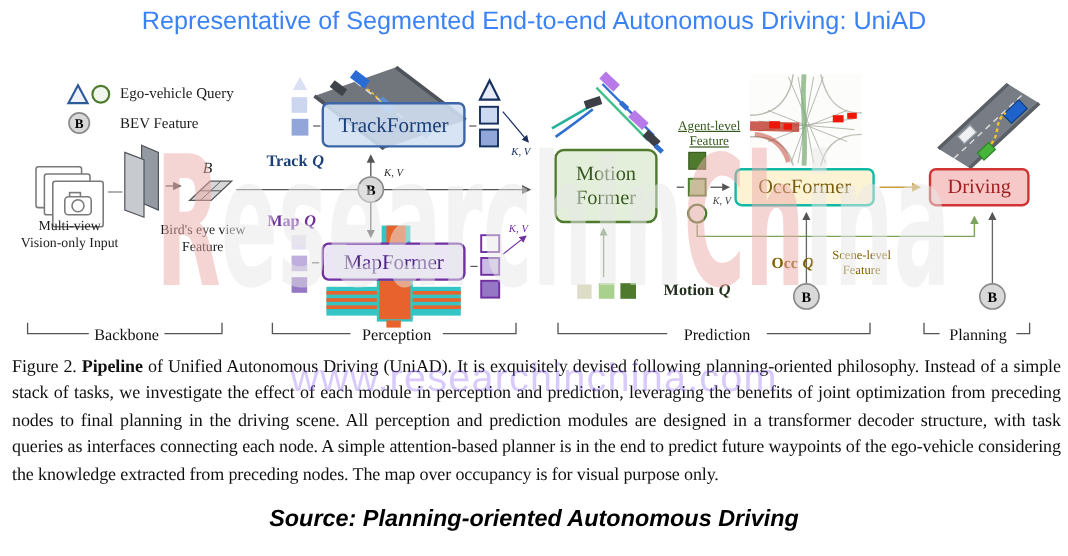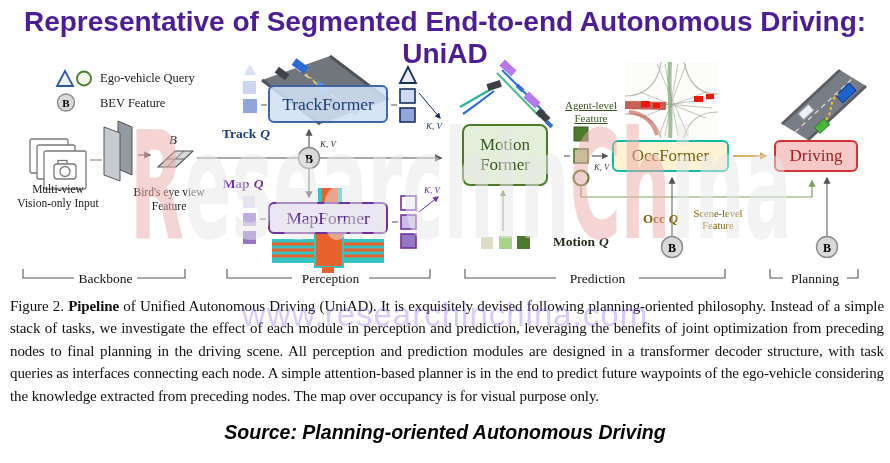--- a/index.html
+++ b/index.html
@@ -1,20 +1,20 @@
 <!DOCTYPE html>
 <html><head>
 <meta charset="utf-8">
 <style>
   html,body{margin:0;padding:0;background:#fff;}
   .page{position:relative;width:890px;height:463px;background:#fff;overflow:hidden;
         font-family:"Liberation Serif",serif;}
   .abs{position:absolute;}
   .title{top:6px;left:0;width:100%;text-align:center;
-         font-family:"Liberation Sans",sans-serif;font-weight:bold;font-size:28px;color:#4c1d95;}
+         font-family:"Liberation Sans",sans-serif;font-weight:normal;font-size:21px;color:#3b82f6;}
   .art{position:absolute;left:0;top:0;z-index:1;}
   .lbl{position:absolute;z-index:2;color:#1b1b1b;}
   .legend-txt{font-size:12.5px;}
   .small-cap{font-size:11.5px;line-height:13.5px;text-align:center;}
   .box{position:absolute;display:flex;align-items:center;justify-content:center;
        z-index:2;box-sizing:border-box;border-radius:6px;font-size:17px;}
   .box-track{left:268px;top:85px;width:120px;height:38px;background:rgba(208,224,242,.88);
              border:2px solid #3c66a8;color:#1b3f77;font-size:17.5px;}
   .box-map{left:268px;top:202px;width:120px;height:32px;background:rgba(233,227,245,.92);
            border:2px solid #7030a0;color:#4b2482;font-size:17.5px;}

